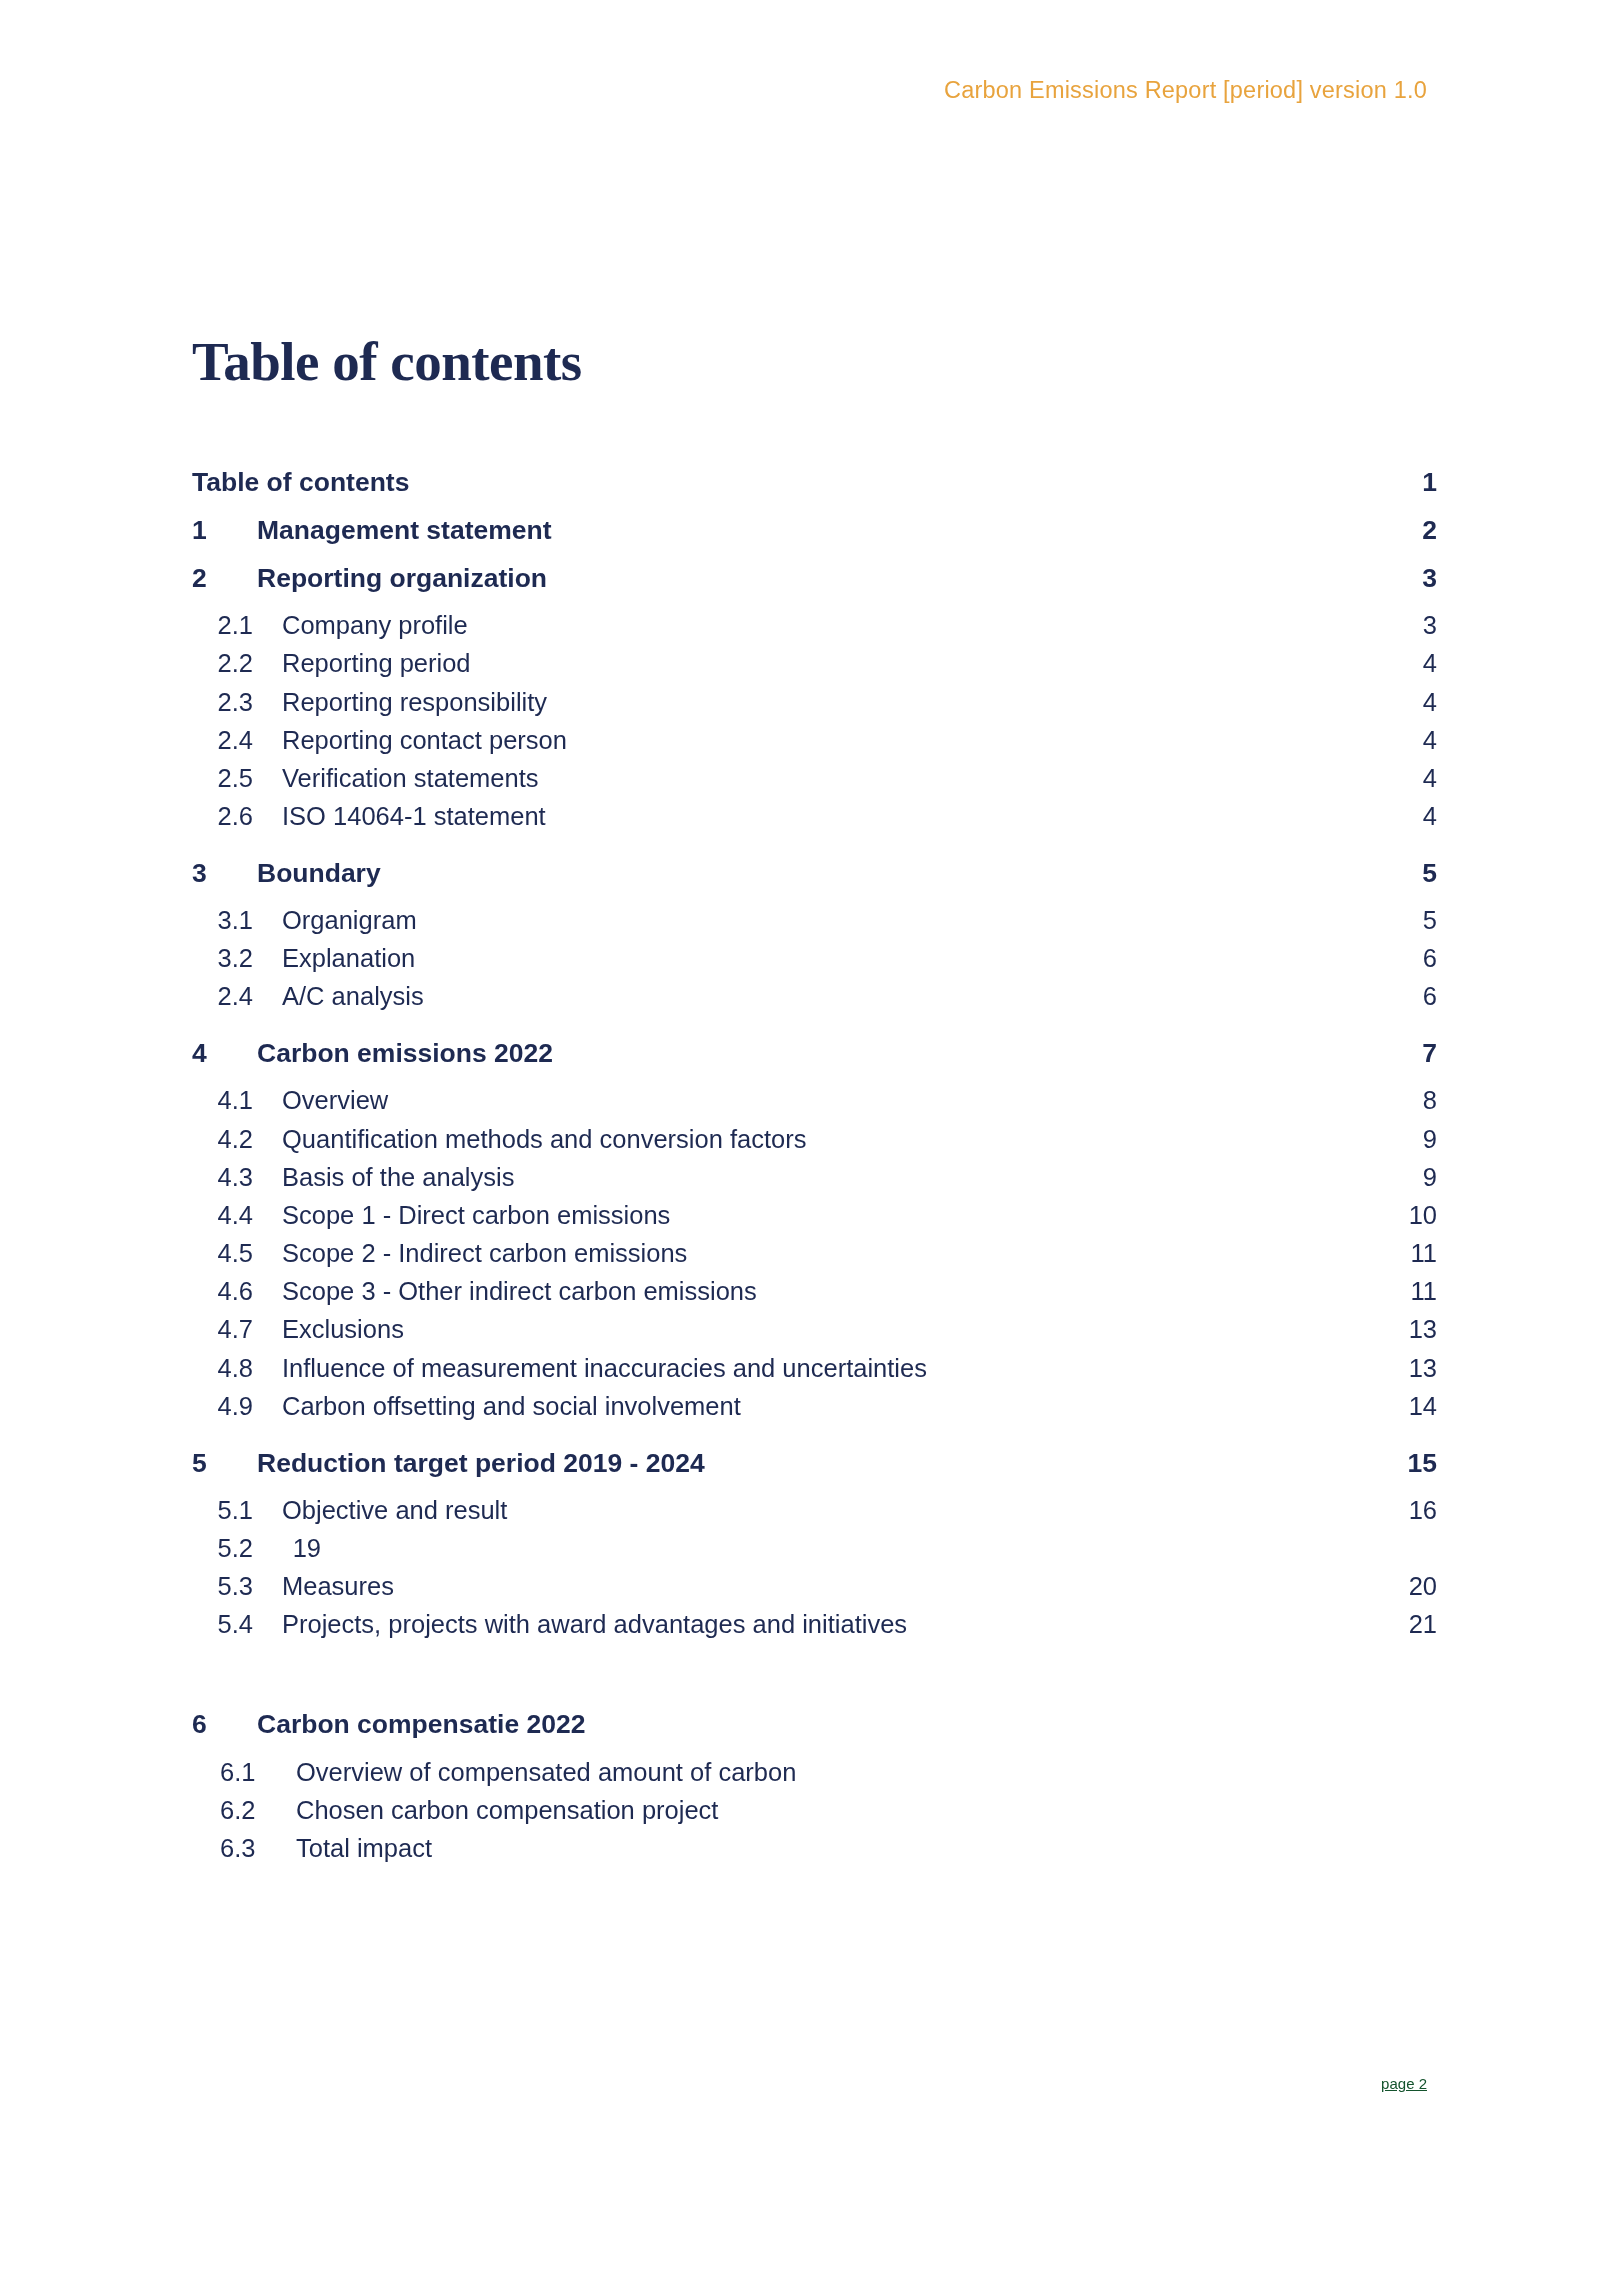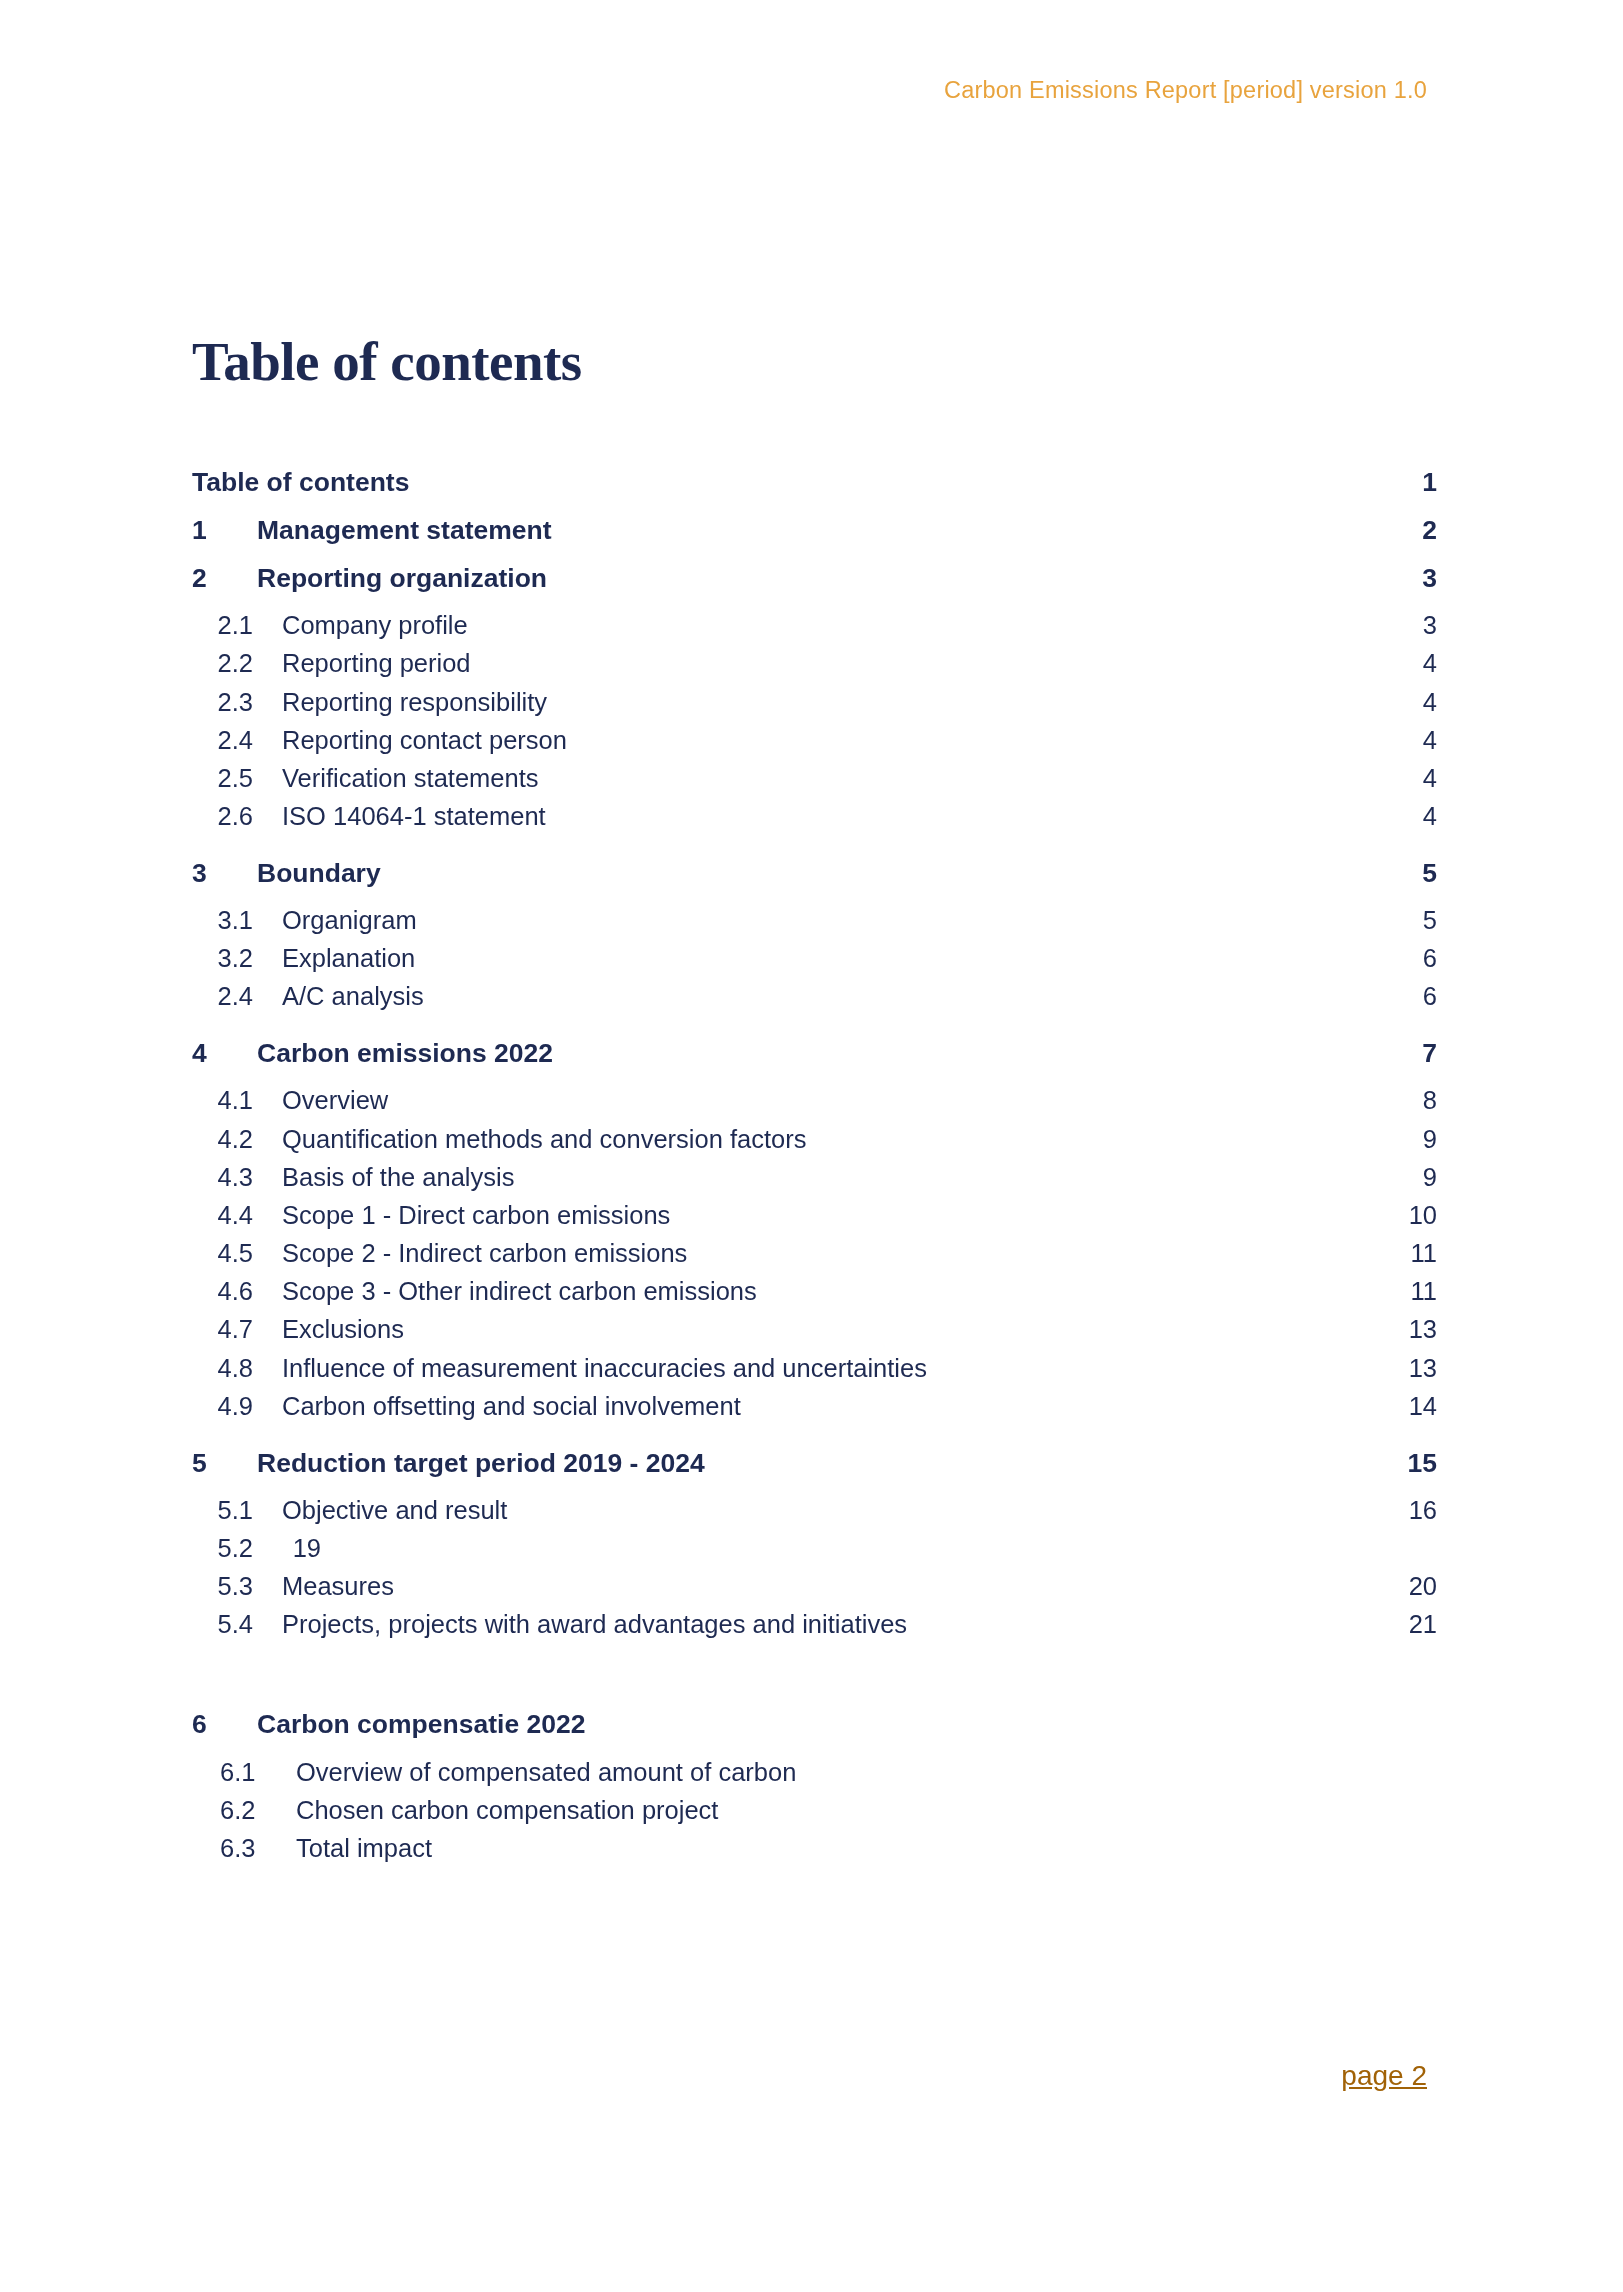--- a/index.html
+++ b/index.html
@@ -113,22 +113,22 @@
   }
   .toc-row .page-num.empty { min-width: 0; }
 
   .gap-before-6 { height: 61px; }
 
   
   .footer {
     position: absolute;
     right: 196px;
     bottom: 63px;
-    font-size: 28px;
-    color: #a16207;
+    font-size: 15px;
+    color: #14532d;
     font-weight: 400;
     text-decoration: underline;
   }
 </style>
 </head>
 <body>
 
 <div class="page">
 
   <div class="running-header">Carbon Emissions Report [period] version 1.0</div>

